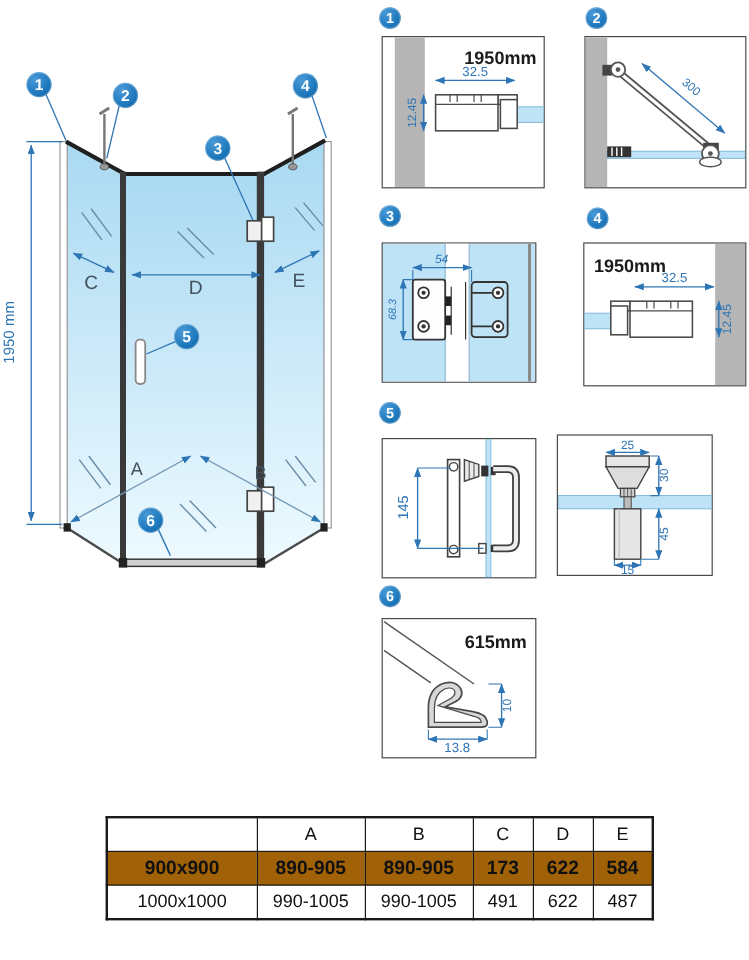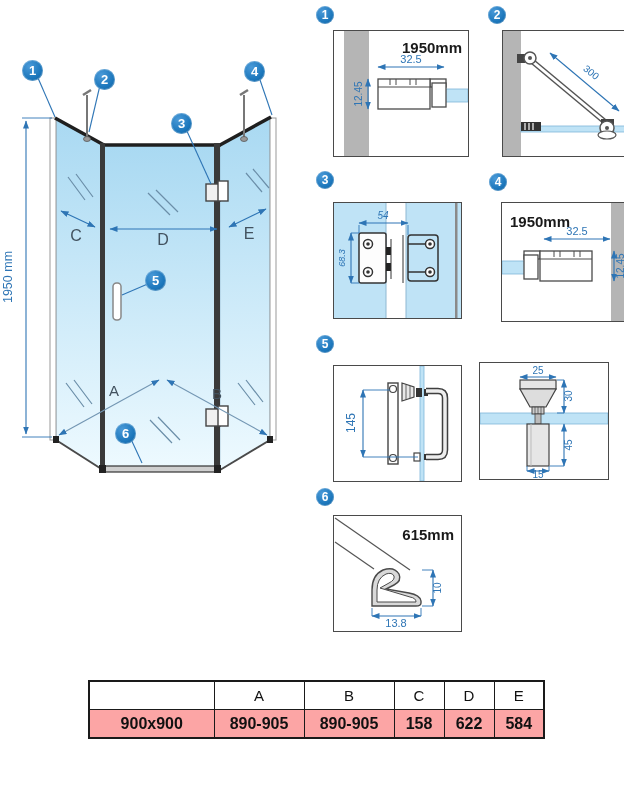--- a/index.html
+++ b/index.html
@@ -4,33 +4,33 @@
 <style>
   html,body{margin:0;padding:0;background:#fff;}
   .canvas{position:relative;width:624px;height:800px;background:#fff;overflow:hidden;
           font-family:"Liberation Sans",sans-serif;}
   .callout{position:absolute;border-radius:50%;color:#fff;font-weight:bold;
            display:flex;align-items:center;justify-content:center;
            background:radial-gradient(circle at 35% 30%, #4a9ad8, #1b76bb 62%, #135c96);
            box-shadow:inset 0 0 0 1px rgba(255,255,255,.25);}
   .callout.big{width:21px;height:21px;font-size:13px;}
   .callout.sm{width:18px;height:18px;font-size:12px;}
-  .dbox{position:absolute;border:1.5px solid #4a4a4a;background:#fff;margin-left:15px;}
+  .dbox{position:absolute;border:1.5px solid #4a4a4a;background:#fff;}
   svg{display:block;}
   .dim{stroke:#2e75b5;stroke-width:1.1;fill:none;}
   .tick{stroke:#2e75b5;stroke-width:.9;fill:none;}
   .dimtxt{fill:#2e75b5;font-family:"Liberation Sans",sans-serif;}
   .ttl{fill:#1a1a1a;font-weight:600;font-family:"Liberation Sans",sans-serif;}
   .lbl{fill:#42525f;font-family:"Liberation Sans",sans-serif;}
   .outline{fill:#fff;stroke:#4a4a4a;stroke-width:1.3;}
   table.sizes{position:absolute;left:88px;top:680px;border-collapse:collapse;
               border:2.5px solid #1a1a1a;table-layout:fixed;}
   table.sizes td{border:1.6px solid #1a1a1a;text-align:center;vertical-align:middle;
                  height:27px;font-size:15px;color:#111;padding:0;}
-  tr.hl td{background:#fca5a5;font-weight:bold;font-size:16px;}
+  tr.hl td{background:#a16207;font-weight:bold;font-size:16px;}
 </style>
 </head>
 <body>
 
 <div class="canvas">
 
   <svg style="position:absolute;left:0;top:55px;" width="300" height="430" viewBox="0 0 300 430">
     <defs>
       <linearGradient id="gl" x1="0" x2="0" y1="0" y2="1">
         <stop offset="0" stop-color="#a9d9f2"></stop>
@@ -357,20 +357,28 @@
       <td>A</td>
       <td>B</td>
       <td>C</td>
       <td>D</td>
       <td>E</td>
     </tr>
     <tr class="hl">
       <td>900x900</td>
       <td>890-905</td>
       <td>890-905</td>
-      <td>158</td>
+      <td>173</td>
       <td>622</td>
       <td>584</td>
     </tr>
+    <tr>
+      <td>1000x1000</td>
+      <td>990-1005</td>
+      <td>990-1005</td>
+      <td>491</td>
+      <td>622</td>
+      <td>487</td>
+    </tr>
   </tbody>
     </table>
 
 </div>
 
 </body></html>

